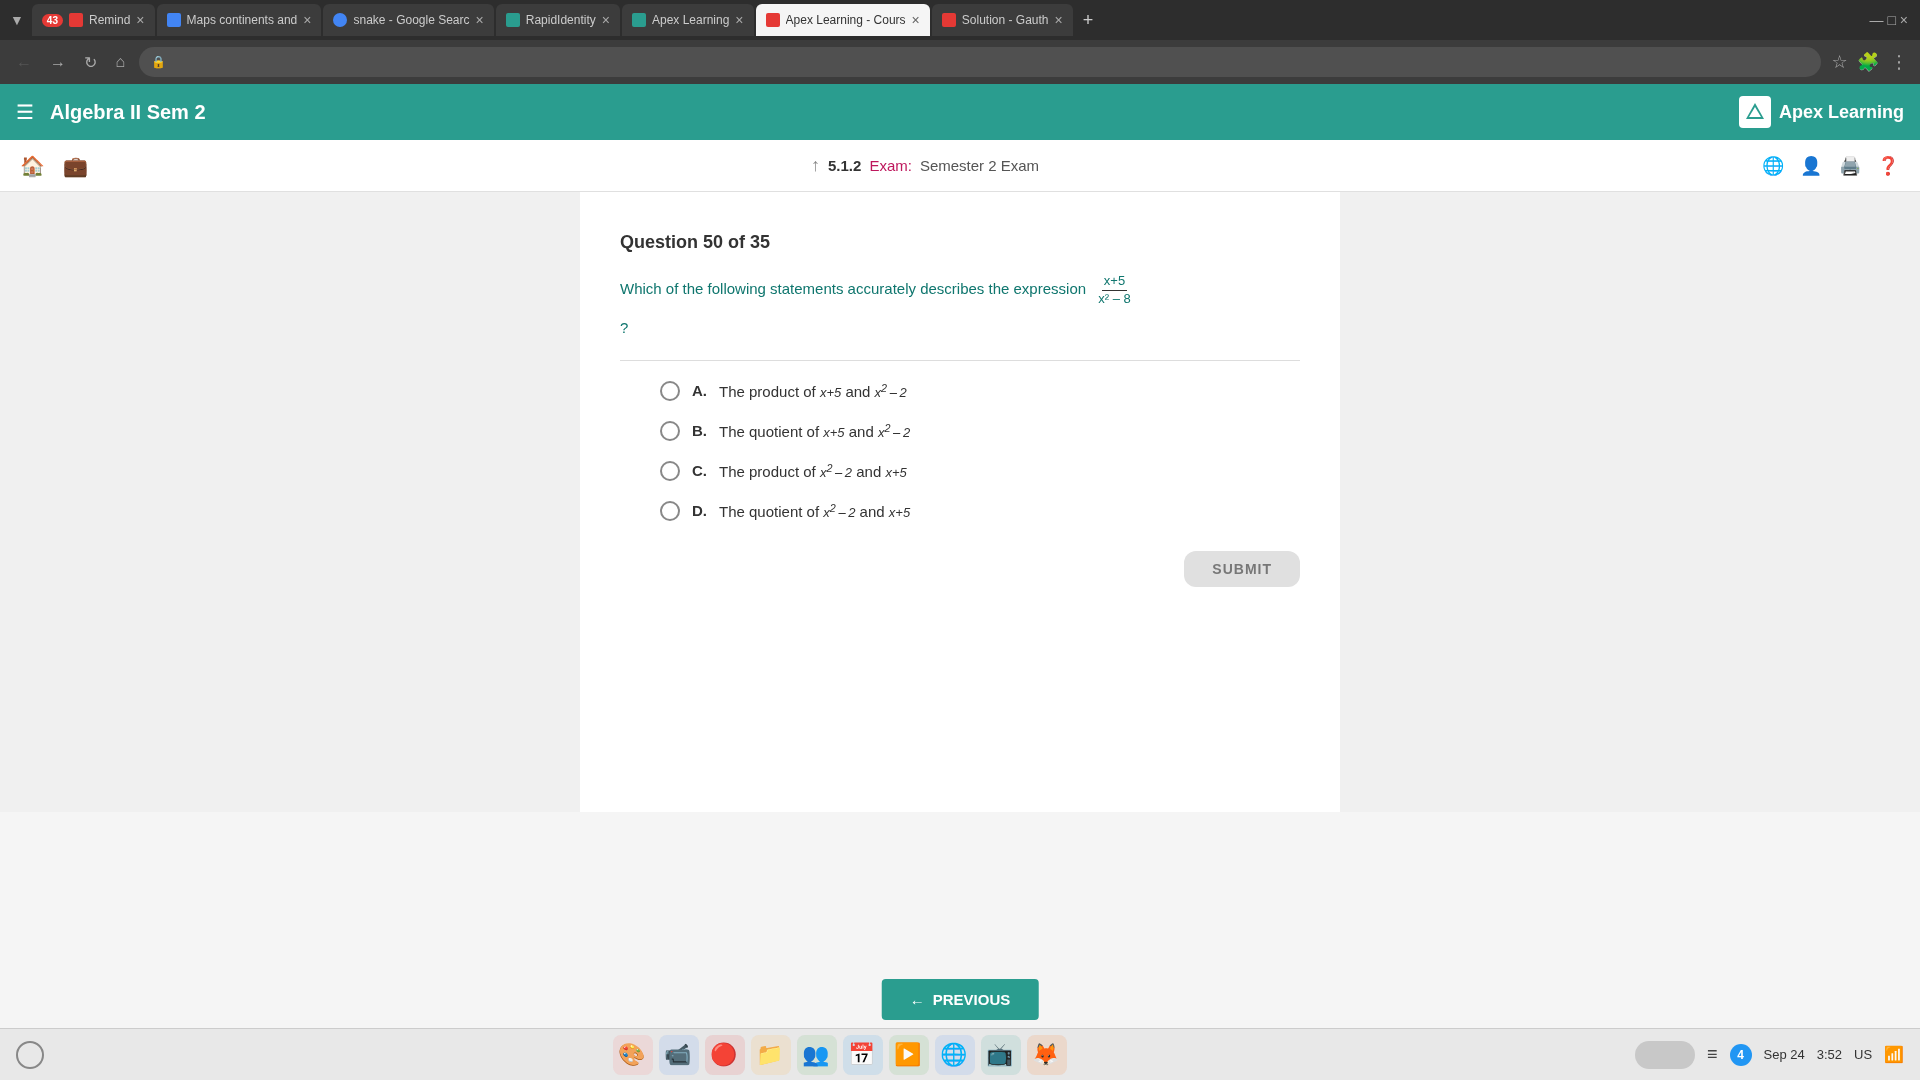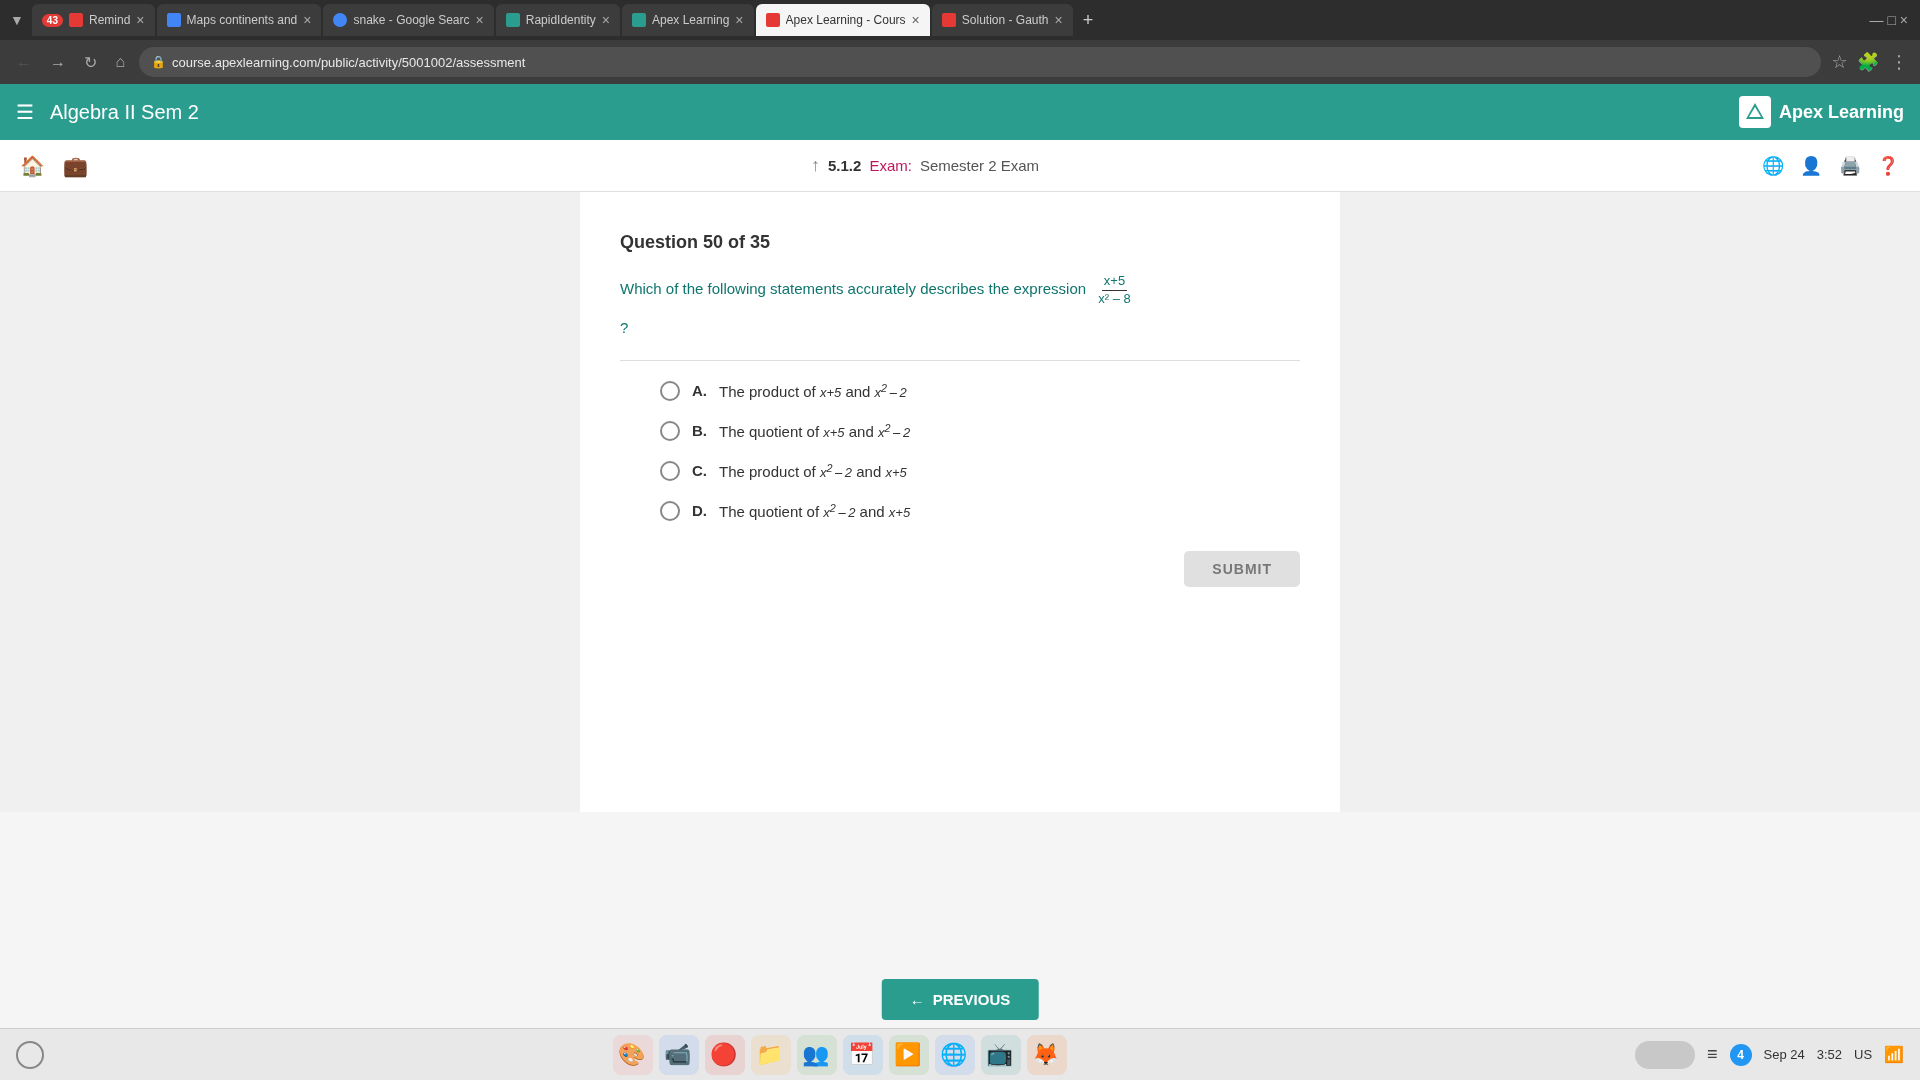--- a/index.html
+++ b/index.html
@@ -98,21 +98,21 @@
     .app-header {
       background: #2a9d8f;
       height: 56px;
       display: flex;
       align-items: center;
       padding: 0 16px;
       color: white;
       gap: 16px;
     }
     .header-menu { font-size: 20px; cursor: pointer; }
-    .header-title { font-size: 20px; font-weight: normal; flex: 1; }
+    .header-title { font-size: 20px; font-weight: bold; flex: 1; }
     .apex-logo {
       display: flex;
       align-items: center;
       gap: 8px;
       font-size: 18px;
       font-weight: bold;
     }
     .apex-logo-icon {
       width: 32px;
       height: 32px;
@@ -222,21 +222,21 @@
     }
     .submit-btn {
       background: #e0e0e0;
       color: #777;
       border: none;
       padding: 10px 28px;
       font-size: 14px;
       font-weight: bold;
       letter-spacing: 1px;
       cursor: pointer;
-      border-radius: 5px;
+      border-radius: 12px;
     }
 
     
     .bottom-nav {
       position: fixed;
       bottom: 60px;
       left: 50%;
       transform: translateX(-50%);
     }
     .prev-btn {
@@ -374,21 +374,20 @@
     <span style="color:#aaa; font-size:14px; padding:0 8px;">— □ ×</span>
   </div>
 
   <div class="address-bar">
     <span class="nav-btn disabled">←</span>
     <span class="nav-btn">→</span>
     <span class="nav-btn">↻</span>
     <span class="nav-btn">⌂</span>
     <div class="url-bar">
       <span class="url-icon">🔒</span>
-      <span class="url-text">course.apexlearning.com/public/activity/5001002/assessment</span>
     </div>
     <span style="color:#aaa; font-size:18px; cursor:pointer;">☆</span>
     <span style="color:#aaa; font-size:18px; cursor:pointer;">🧩</span>
     <span style="color:#aaa; font-size:18px; cursor:pointer;">⋮</span>
   </div>
 </div>
 
 <div class="app-header">
   <span class="header-menu">☰</span>
   <span class="header-title">Algebra II Sem 2</span>

